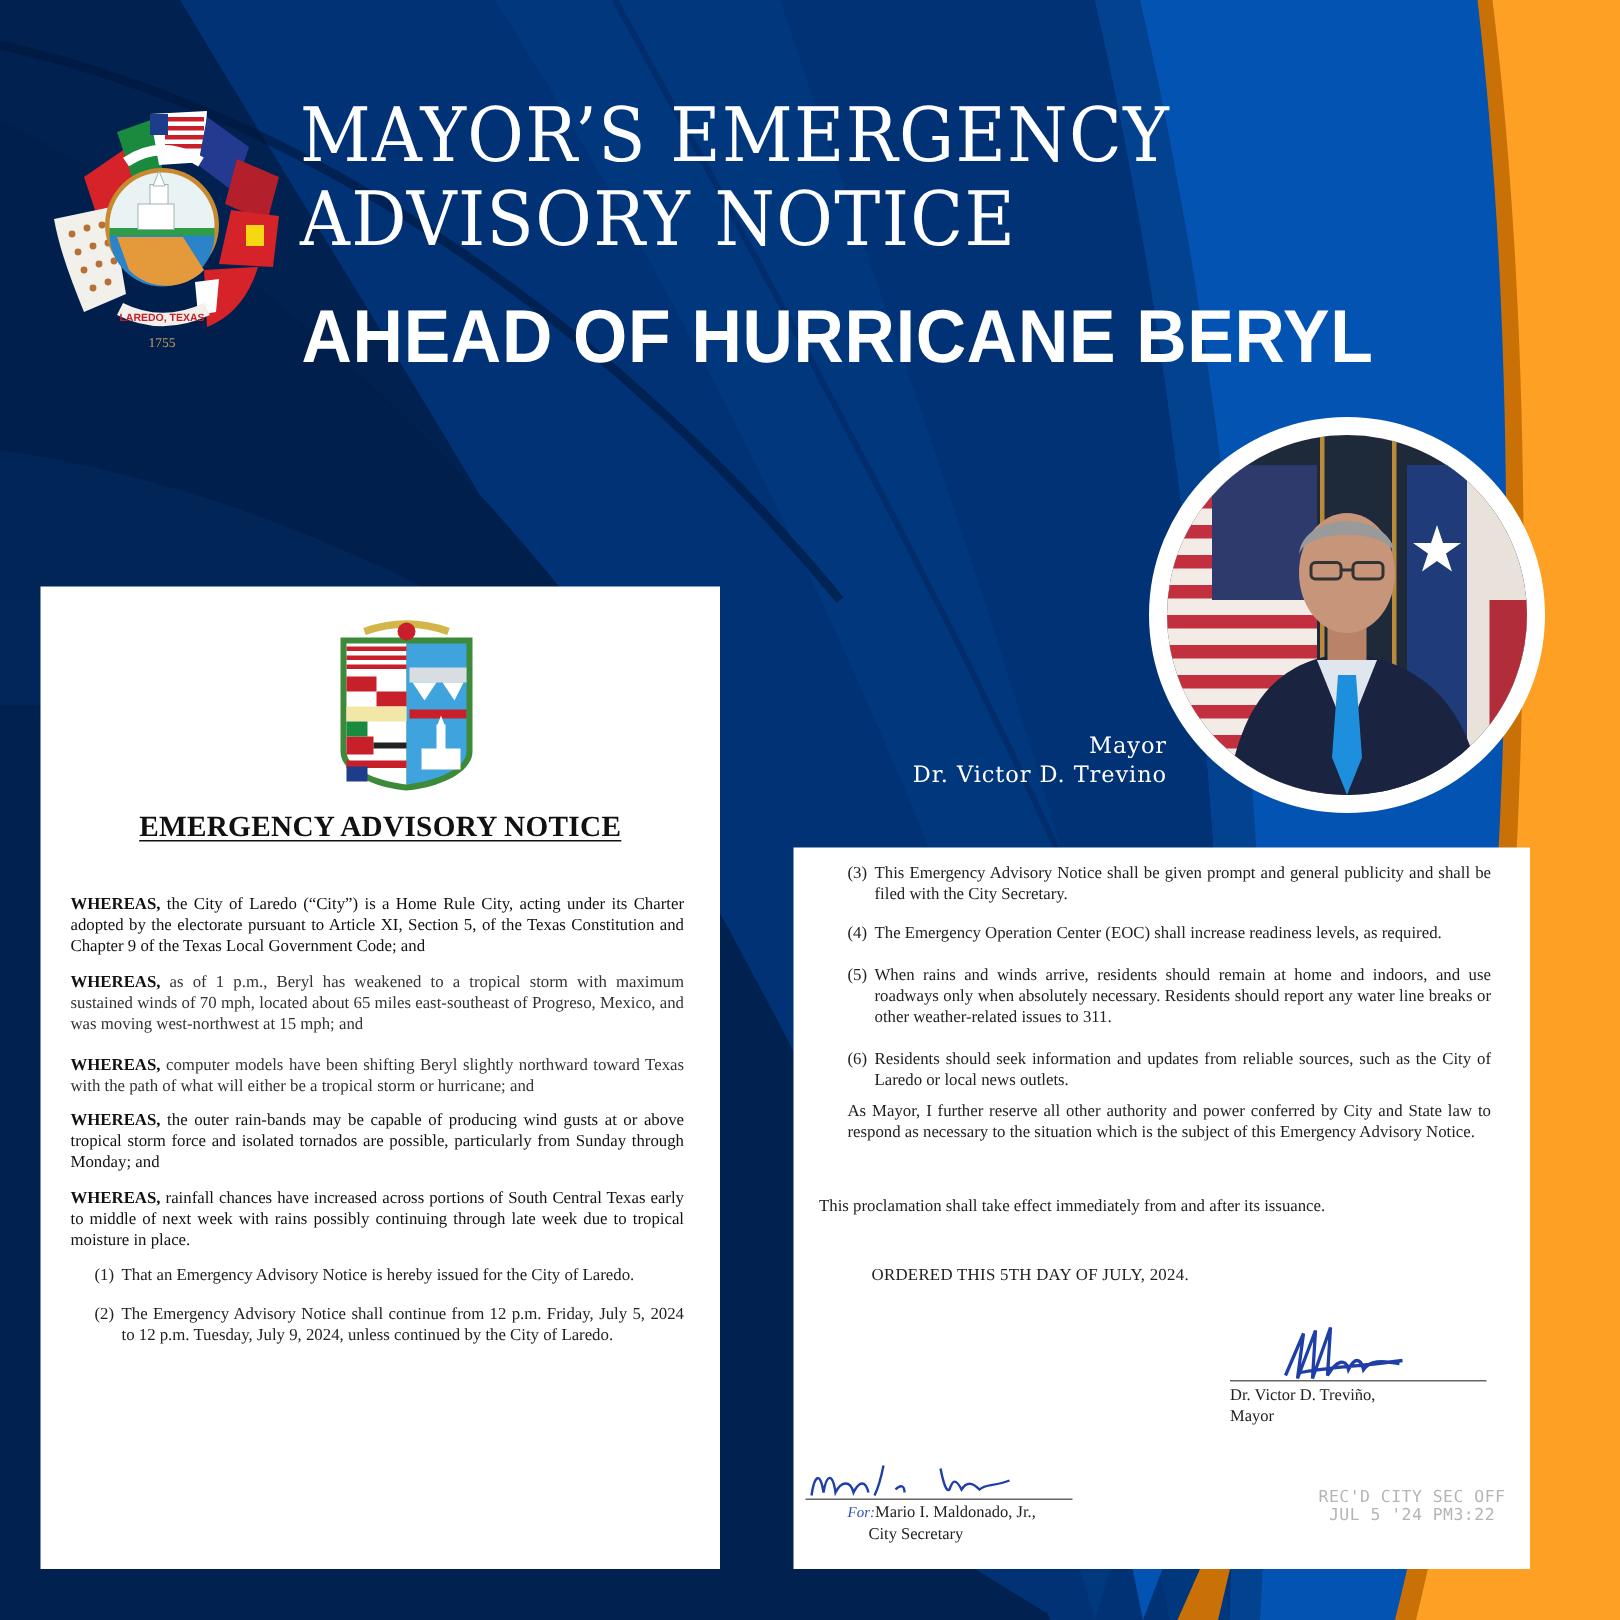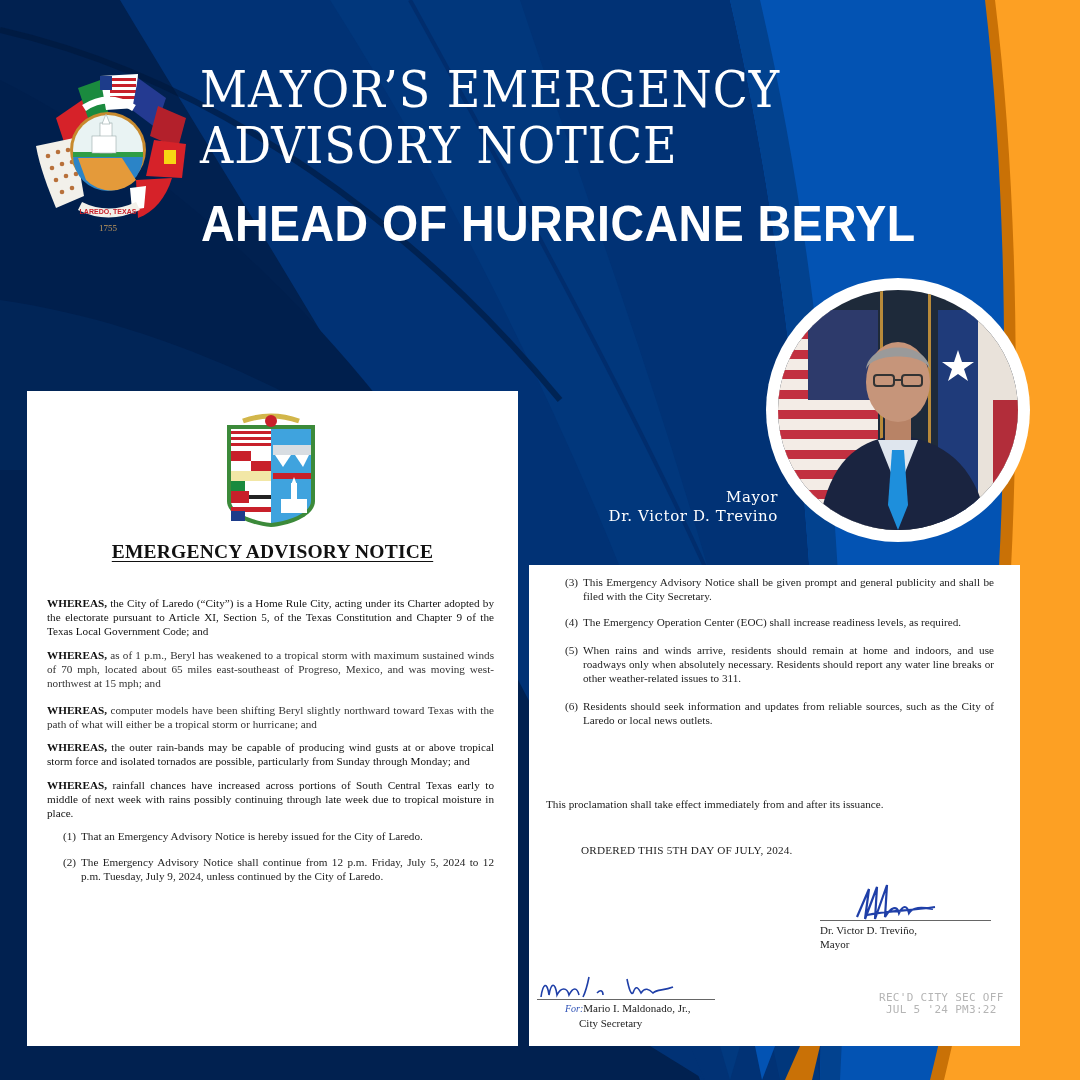--- a/index.html
+++ b/index.html
@@ -38,21 +38,21 @@
       font-family: "DejaVu Serif", "Liberation Serif", serif; color: #ffffff;
       font-size: 15px; line-height: 19px; letter-spacing: 0.6px;
     }
     .mayor-caption span { display: block; }
 
     
     .doc {
       position: absolute; background: #ffffff; color: #1a1a1a;
       font-family: "Liberation Serif", "DejaVu Serif", serif;
     }
-    .doc-left { left: 27px; top: 391px; width: 491px; height: 655px; }
+    .doc-left { left: 27px; top: 391px; width: 453px; height: 655px; }
     .doc-right { left: 529px; top: 565px; width: 491px; height: 481px; }
 
     .doc-seal { position: absolute; left: 196px; top: 20px; width: 96px; height: 118px; }
     .doc-heading {
       position: absolute; left: 0; width: 100%; top: 150px; text-align: center;
       font-weight: bold; font-size: 19.5px; letter-spacing: 0.2px;
       text-decoration: underline; text-underline-offset: 3px; color: #111;
     }
     .doc-body { position: absolute; left: 20px; right: 24px; top: 205px; }
     .para {
@@ -272,20 +272,21 @@
         <span class="t">The Emergency Operation Center (EOC) shall increase readiness levels, as required.</span>
       </div>
       <div class="num-item" style="margin-bottom:14px;">
         <span class="n">(5)</span>
         <span class="t">When rains and winds arrive, residents should remain at home and indoors, and use roadways only when absolutely necessary.  Residents should report any water line breaks or other weather-related issues to 311.</span>
       </div>
       <div class="num-item" style="margin-bottom:7px;">
         <span class="n">(6)</span>
         <span class="t">Residents should seek information and updates from reliable sources, such as the City of Laredo or local news outlets.</span>
       </div>
+      <p class="reserve">As Mayor, I further reserve all other authority and power conferred by City and State law to respond as necessary to the situation which is the subject of this Emergency Advisory Notice.</p>
     </div>
 
     <p class="effect">This proclamation shall take effect immediately from and after its issuance.</p>
     <p class="ordered">ORDERED THIS 5TH DAY OF JULY, 2024.</p>
 
     <svg style="position:absolute; left:318px; top:312px; width:90px; height:50px;" viewBox="0 0 90 50">
       <path d="M10 40 L22 12 L18 42 L30 10 L28 42 L40 8 L38 40 C44 30 50 28 52 36 C56 28 60 28 62 36 C66 30 74 30 86 32 M20 38 C40 34 60 34 88 30" stroke="#1f3fa8" stroke-width="2.2" fill="none"></path>
     </svg>
     <div class="sig-line" style="left:291px; top:355px; width:171px;"></div>
     <div class="sig-text" style="left:291px; top:358px;">

